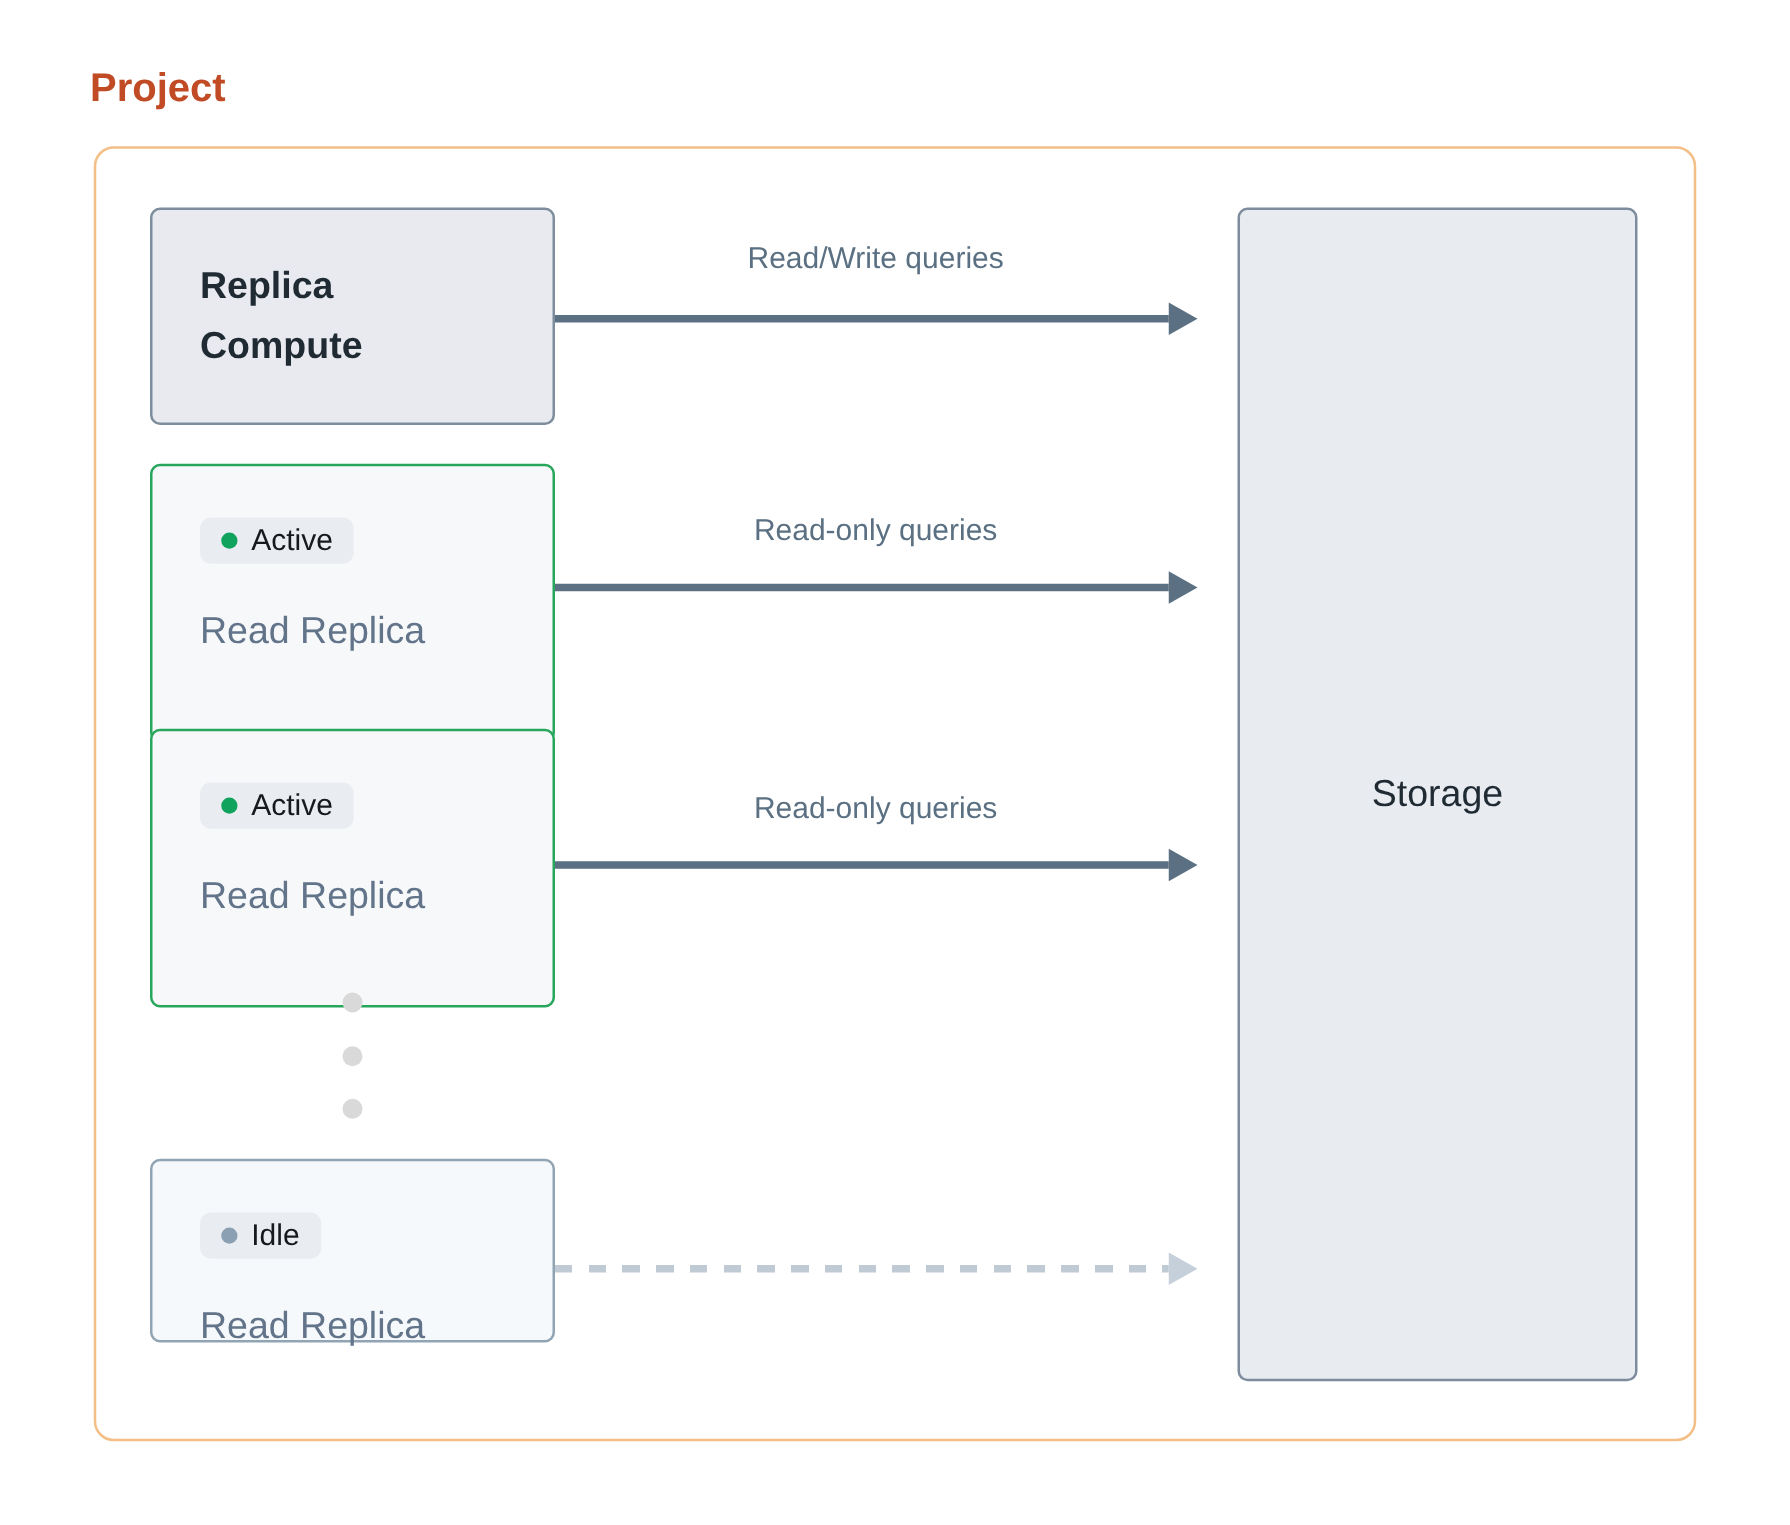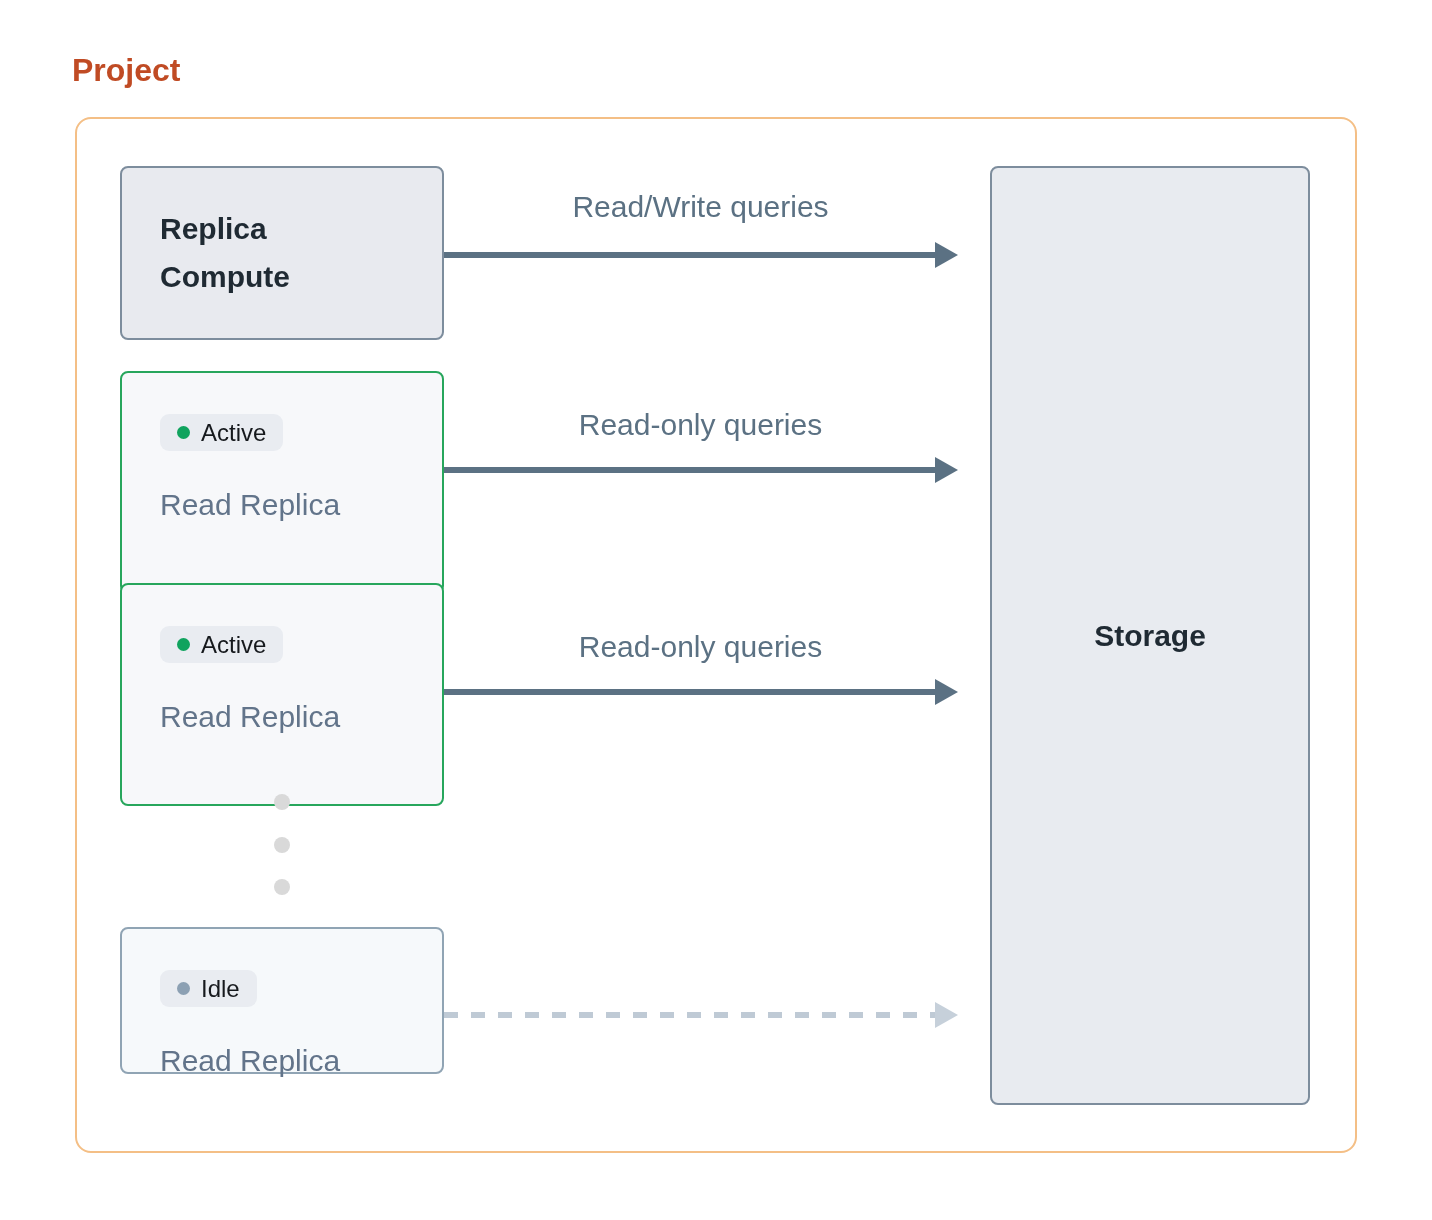--- a/index.html
+++ b/index.html
@@ -91,21 +91,21 @@
     width: 320px;
     height: 939px;
     background: #E8EBF0;
     border: 2px solid var(--gray-border);
     display: flex;
     align-items: center;
     justify-content: center;
   }
   .storage-node .node-title {
     font-size: 30px;
-    font-weight: 700;
+    font-weight: 400;
     color: var(--dark-text);
   }
   .status-badge {
     display: inline-flex;
     align-items: center;
     gap: 11px;
     height: 37px;
     padding: 0 17px;
     background: var(--badge-bg);
     border-radius: 9px;
@@ -123,21 +123,21 @@
   .node-label {
     margin-top: 37px;
     font-size: 30px;
     color: var(--muted-text);
   }
   .arrow-label {
     position: absolute;
     left: 444px;
     width: 513px;
     text-align: center;
-    font-size: 30px;
+    font-size: 24px;
     line-height: 36px;
     color: var(--arrow-solid);
   }
   .label-1 { top: 189px; }
   .label-2 { top: 407px; }
   .label-3 { top: 629px; }
   .arrow {
     position: absolute;
     left: 444px;
     width: 491px;

